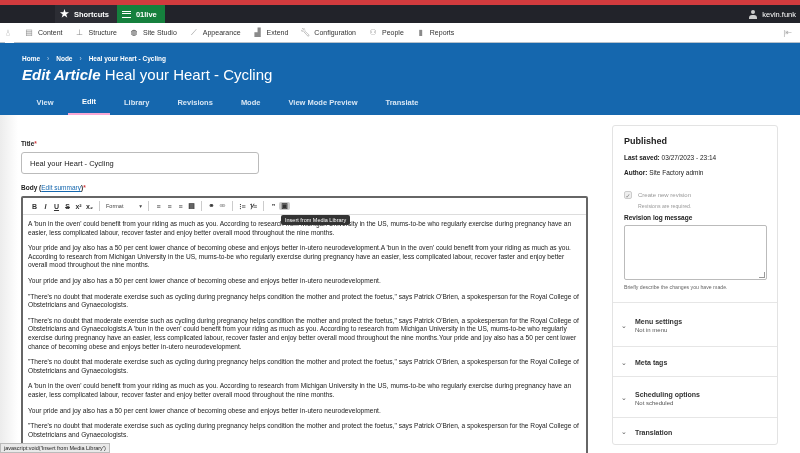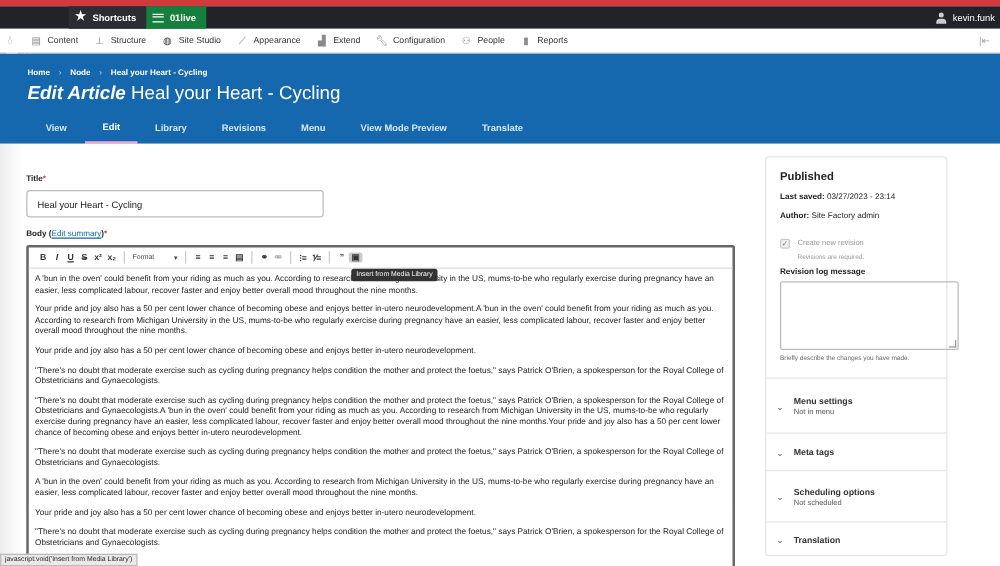--- a/index.html
+++ b/index.html
@@ -48,21 +48,21 @@
   .editor { margin-top: 5px; width: 567px; height: 270px; border: 2px solid #666; border-radius: 2px; position: relative; }
   .etoolbar { height: 17px; border-bottom: 1px solid #ddd; display: flex; align-items: center; gap: 0; padding-left: 6px; font-size: 7px; color: #333; }
   .eb { width: 11px; text-align: center; font-weight: bold; }
   .esep { width: 1px; height: 10px; background: #ccc; margin: 0 4px; }
   .format { width: 40px; font-size: 5.5px; color: #444; display: flex; justify-content: space-between; padding: 0 2px; }
   .eb.media { background: #ccc; border-radius: 2px; }
   .tooltip { position: absolute; left: 258px; top: 17px; background: #333; color: #fff; font-size: 5.5px; padding: 2px 4px; border-radius: 2px; white-space: nowrap; z-index: 3; }
   .ebody { padding: 5px 5px; font-size: 6.6px; line-height: 8.6px; color: #222; }
   .ebody p { margin-bottom: 7px; }
 
-  .side { position: absolute; left: 612px; top: 10px; width: 146px; border: 1px solid #e3e3e3; border-radius: 3px; background: #fff; }
+  .side { position: absolute; left: 612px; top: 10px; width: 166px; border: 1px solid #e3e3e3; border-radius: 3px; background: #fff; }
   .side-top { padding: 10px 11px 12px 11px; border-bottom: 1px solid #e6e6e6; }
   .pub { font-size: 9px; font-weight: bold; }
   .meta { font-size: 6.5px; margin-top: 8px; }
   .meta b { font-weight: bold; }
   .chk-row { display: flex; align-items: center; gap: 6px; margin-top: 15px; font-size: 6px; color: #999; }
   .chk { width: 8px; height: 8px; border: 1px solid #ccc; border-radius: 2px; background: #eee; font-size: 6px; color: #777; display: flex; align-items: center; justify-content: center; }
   .hint { font-size: 5.2px; color: #999; margin-left: 14px; margin-top: 4px; }
   .rlabel { font-size: 6.5px; font-weight: bold; margin-top: 5px; }
   .rtext { margin-top: 4px; width: 143px; height: 55px; border: 1px solid #bbb; border-radius: 2px; position: relative; }
   .rtext::after { content: ""; position: absolute; right: 1px; bottom: 1px; width: 5px; height: 5px; border-right: 1px solid #999; border-bottom: 1px solid #999; }
@@ -149,21 +149,21 @@
   </div>
   <div class="title">
     <i>Edit Article</i>
     <span>Heal your Heart - Cycling</span>
   </div>
   <div class="tabs">
     <div class="tab">View</div>
     <div class="tab active">Edit</div>
     <div class="tab">Library</div>
     <div class="tab">Revisions</div>
-    <div class="tab">Menu</div>
+    <div class="tab">Mode</div>
     <div class="tab">View Mode Preview</div>
     <div class="tab">Translate</div>
   </div>
 </div>
 
 <div class="content">
   <div class="main">
     <div class="label"><span>Title</span><span class="req">*</span></div>
     <div class="title-input">
         <span>Heal your Heart - Cycling</span>

